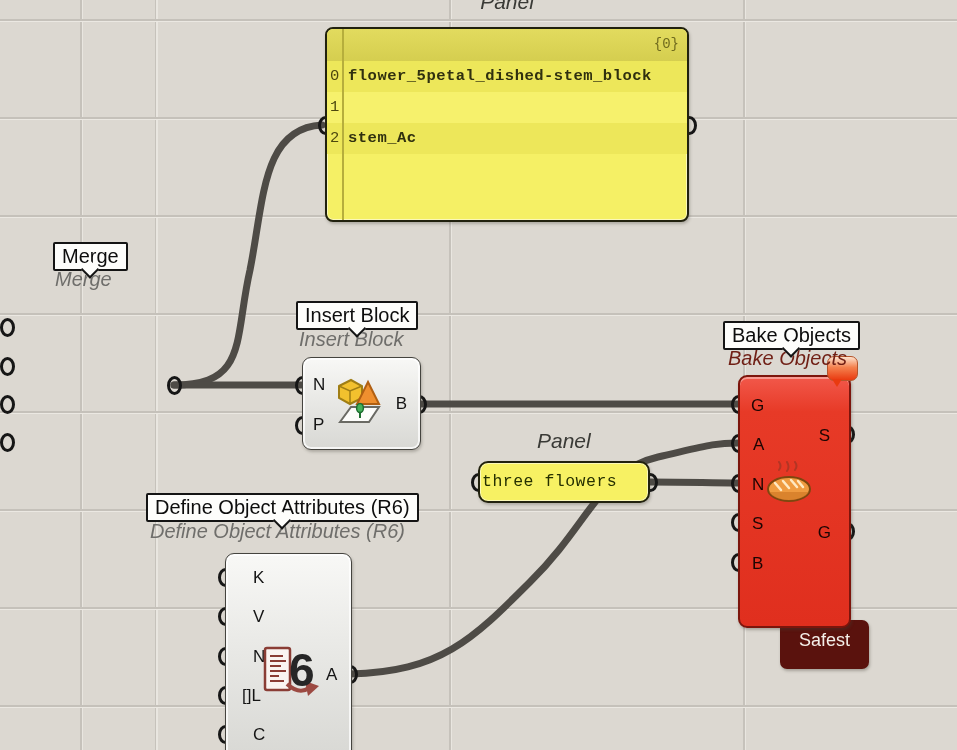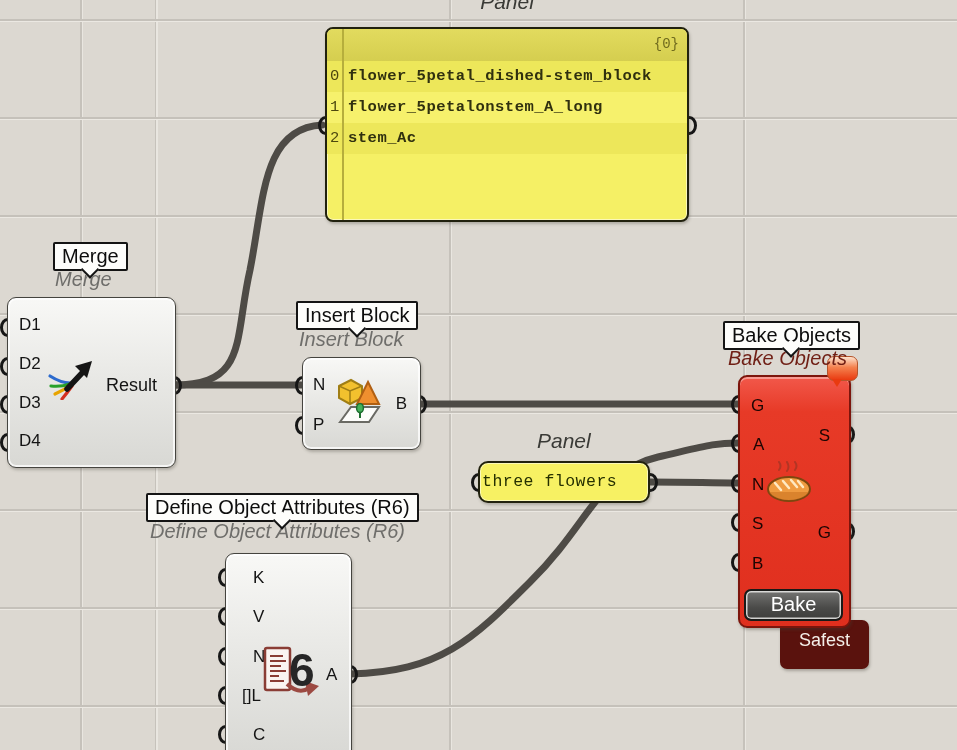--- a/index.html
+++ b/index.html
@@ -121,48 +121,30 @@
     <div class="numline"></div>
     <div class="header">
       <span class="badge">{0}</span>
     </div>
     <div class="prow dark">
       <span class="idx">0</span>
       <span class="txt">flower_5petal_dished-stem_block</span>
     </div>
     <div class="prow light">
       <span class="idx">1</span>
-      <span class="txt">flower_5petalonstem_A_long</span>
     </div>
     <div class="prow dark">
       <span class="idx">2</span>
       <span class="txt">stem_Ac</span>
     </div>
   </div>
 
   <div class="tooltip" style="left:53px;top:242px">Merge</div>
   <div class="ghost" style="left:55px;top:268px">Merge</div>
 
-  <div class="comp" style="left:7px;top:297px;width:167px;height:169px">
-    <span class="portlabel" style="left:11px;top:17px">D1</span>
-    <span class="portlabel" style="left:11px;top:56px">D2</span>
-    <span class="portlabel" style="left:11px;top:95px">D3</span>
-    <span class="portlabel" style="left:11px;top:133px">D4</span>
-    <span class="portlabel" style="right:18px;top:77px;font-size:18px">Result</span>
-    <svg style="position:absolute;left:39px;top:60px" width="48" height="42" viewBox="0 0 48 42">
-      <g fill="none" stroke-width="3.2" stroke-linecap="round">
-        <path d="M3,18 Q14,25 23,25" stroke="#2d6bce"></path>
-        <path d="M4,28 Q14,29 23,26" stroke="#27a02a"></path>
-        <path d="M8,36 Q17,32 24,27" stroke="#e8a400"></path>
-        <path d="M15,41 Q20,35 25,28" stroke="#d43020"></path>
-      </g>
-      <path d="M20,31 L35,15" stroke="#151515" stroke-width="5.5" stroke-linecap="round" fill="none"></path>
-      <polygon points="28,8 45,3 40,20" fill="#151515"></polygon>
-    </svg>
-  </div>
 
   <div class="tooltip" style="left:296px;top:301px">Insert Block</div>
   <div class="ghost" style="left:299px;top:328px">Insert Block</div>
 
   <div class="comp" style="left:302px;top:357px;width:117px;height:91px">
     <span class="portlabel" style="left:10px;top:17px">N</span>
     <span class="portlabel" style="left:10px;top:57px">P</span>
     <span class="portlabel" style="right:13px;top:36px">B</span>
     <svg style="position:absolute;left:28px;top:16px" width="54" height="56" viewBox="0 0 54 56">
       <polygon points="8,12 20,6 31,12 31,24 19,30 8,24" fill="#f2c12e" stroke="#a07e14" stroke-width="2"></polygon>
@@ -217,16 +199,15 @@
         <path d="M13,9 q3,-4 0,-8"></path>
           <path d="M21,10 q3,-4 0,-9"></path>
           <path d="M29,9 q3,-4 0,-8"></path>
       </g>
       <ellipse cx="23" cy="28" rx="21" ry="12" fill="#ef9b40" stroke="#7e470f" stroke-width="2"></ellipse>
       <path d="M3,31 a21,12 0 0 0 40,0" fill="#c96f1e" opacity="0.55"></path>
       <g stroke="#ffe9c2" stroke-width="2.5" fill="none" stroke-linecap="round">
         <path d="M9,22 l6,7 M17,20 l6,7 M25,19 l6,7 M32,20 l5,6"></path>
       </g>
     </svg>
-    <div class="bake-btn">Bake</div>
   </div>
 
 </div>
 
 </body></html>

